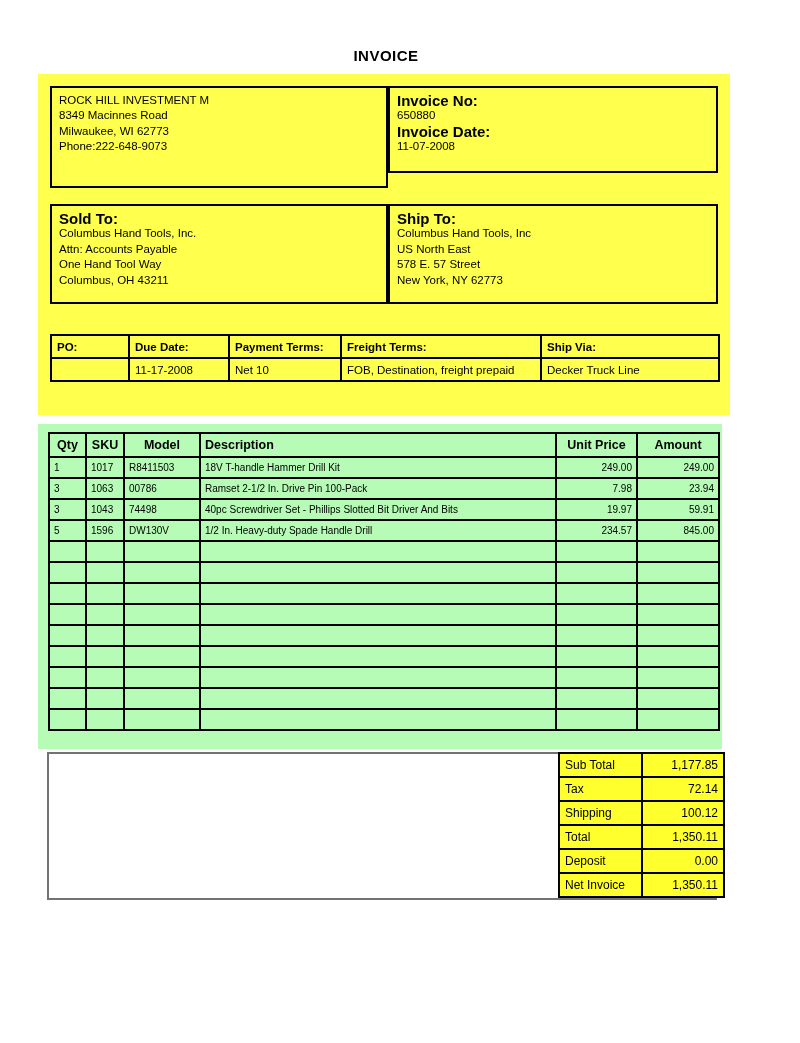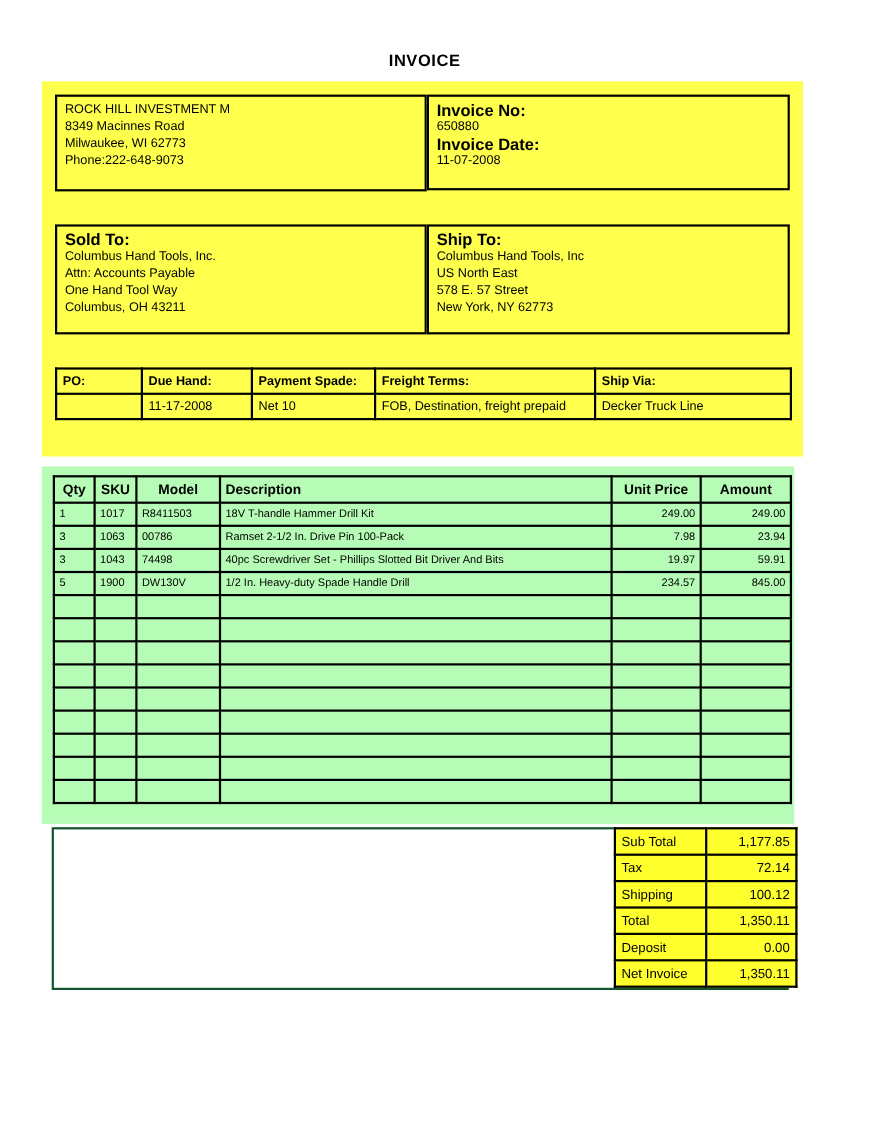--- a/index.html
+++ b/index.html
@@ -41,21 +41,21 @@
     width: 692px; height: 341px;
     background: #ffff4d;
   }
 
   .box {
     position: absolute;
     border: 2px solid #000;
     background: #ffff4d;
   }
 
-  .addr-from { left: 12px;  top: 12px;  width: 338px; height: 88px; }
+  .addr-from { left: 12px;  top: 12px;  width: 338px; height: 102px; }
   .addr-inv  { left: 350px; top: 12px;  width: 330px; height: 87px; }
   .addr-sold { left: 12px;  top: 130px; width: 338px; height: 100px; }
   .addr-ship { left: 350px; top: 130px; width: 330px; height: 100px; }
 
   .box-inner {
     padding: 5px 0 0 7px;
     font-size: 11.5px;
     line-height: 15.4px;
     color: #000;
   }
@@ -118,21 +118,21 @@
     font-size: 10px;
     height: 21px;
   }
   table.items td.num { text-align: right; }
 
   
   .totals-frame {
     position: absolute;
     left: 47px; top: 752px;
     width: 670px; height: 148px;
-    border: 2px solid #14532d;
+    border: 2px solid #737373;
     background: #ffffff;
   }
   table.totals {
     position: absolute;
     left: 509px; top: -2px;
     border-collapse: collapse;
     table-layout: fixed;
     width: 165px;
     background: #ffff2e;
   }
@@ -199,22 +199,22 @@
         <colgroup>
           <col style="width:78px">
             <col style="width:100px">
             <col style="width:112px">
           <col style="width:200px">
             <col style="width:178px">
         </colgroup>
         <tbody>
             <tr class="hdr">
           <td>PO:</td>
-          <td>Due Hand:</td>
-          <td>Payment Spade:</td>
+          <td>Due Date:</td>
+          <td>Payment Terms:</td>
           <td>Freight Terms:</td>
           <td>Ship Via:</td>
         </tr>
         <tr>
           <td></td>
           <td>11-17-2008</td>
           <td>Net 10</td>
           <td>FOB, Destination, freight prepaid</td>
           <td>Decker Truck Line</td>
         </tr>
@@ -264,21 +264,21 @@
         <tr>
           <td>3</td>
           <td>1043</td>
           <td>74498</td>
           <td>40pc Screwdriver Set - Phillips Slotted Bit Driver And Bits</td>
           <td class="num">19.97</td>
           <td class="num">59.91</td>
         </tr>
         <tr>
           <td>5</td>
-          <td>1900</td>
+          <td>1596</td>
           <td>DW130V</td>
           <td>1/2 In. Heavy-duty Spade Handle Drill</td>
           <td class="num">234.57</td>
           <td class="num">845.00</td>
         </tr>
       </tbody>
       <tbody id="empty-rows">
           <tr>
             <td>&nbsp;</td>
             <td>&nbsp;</td>

